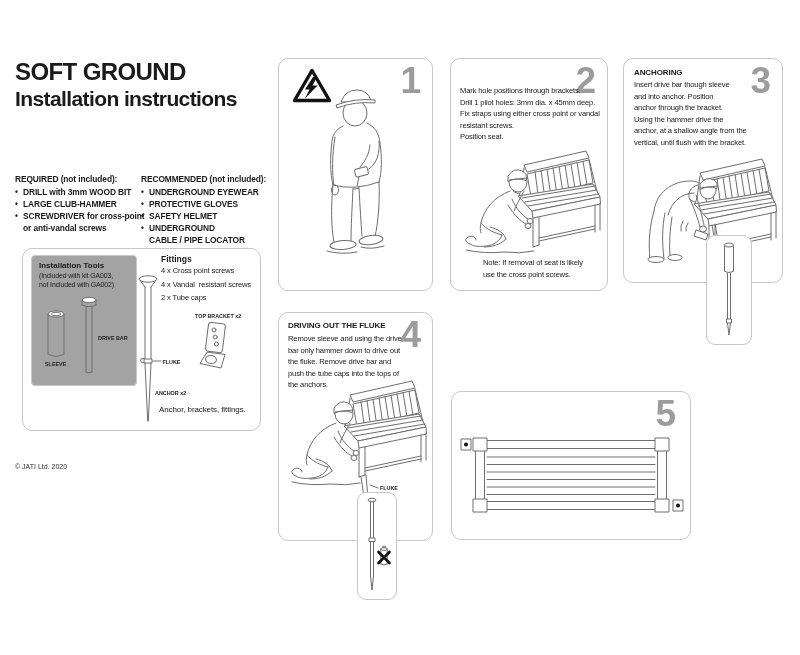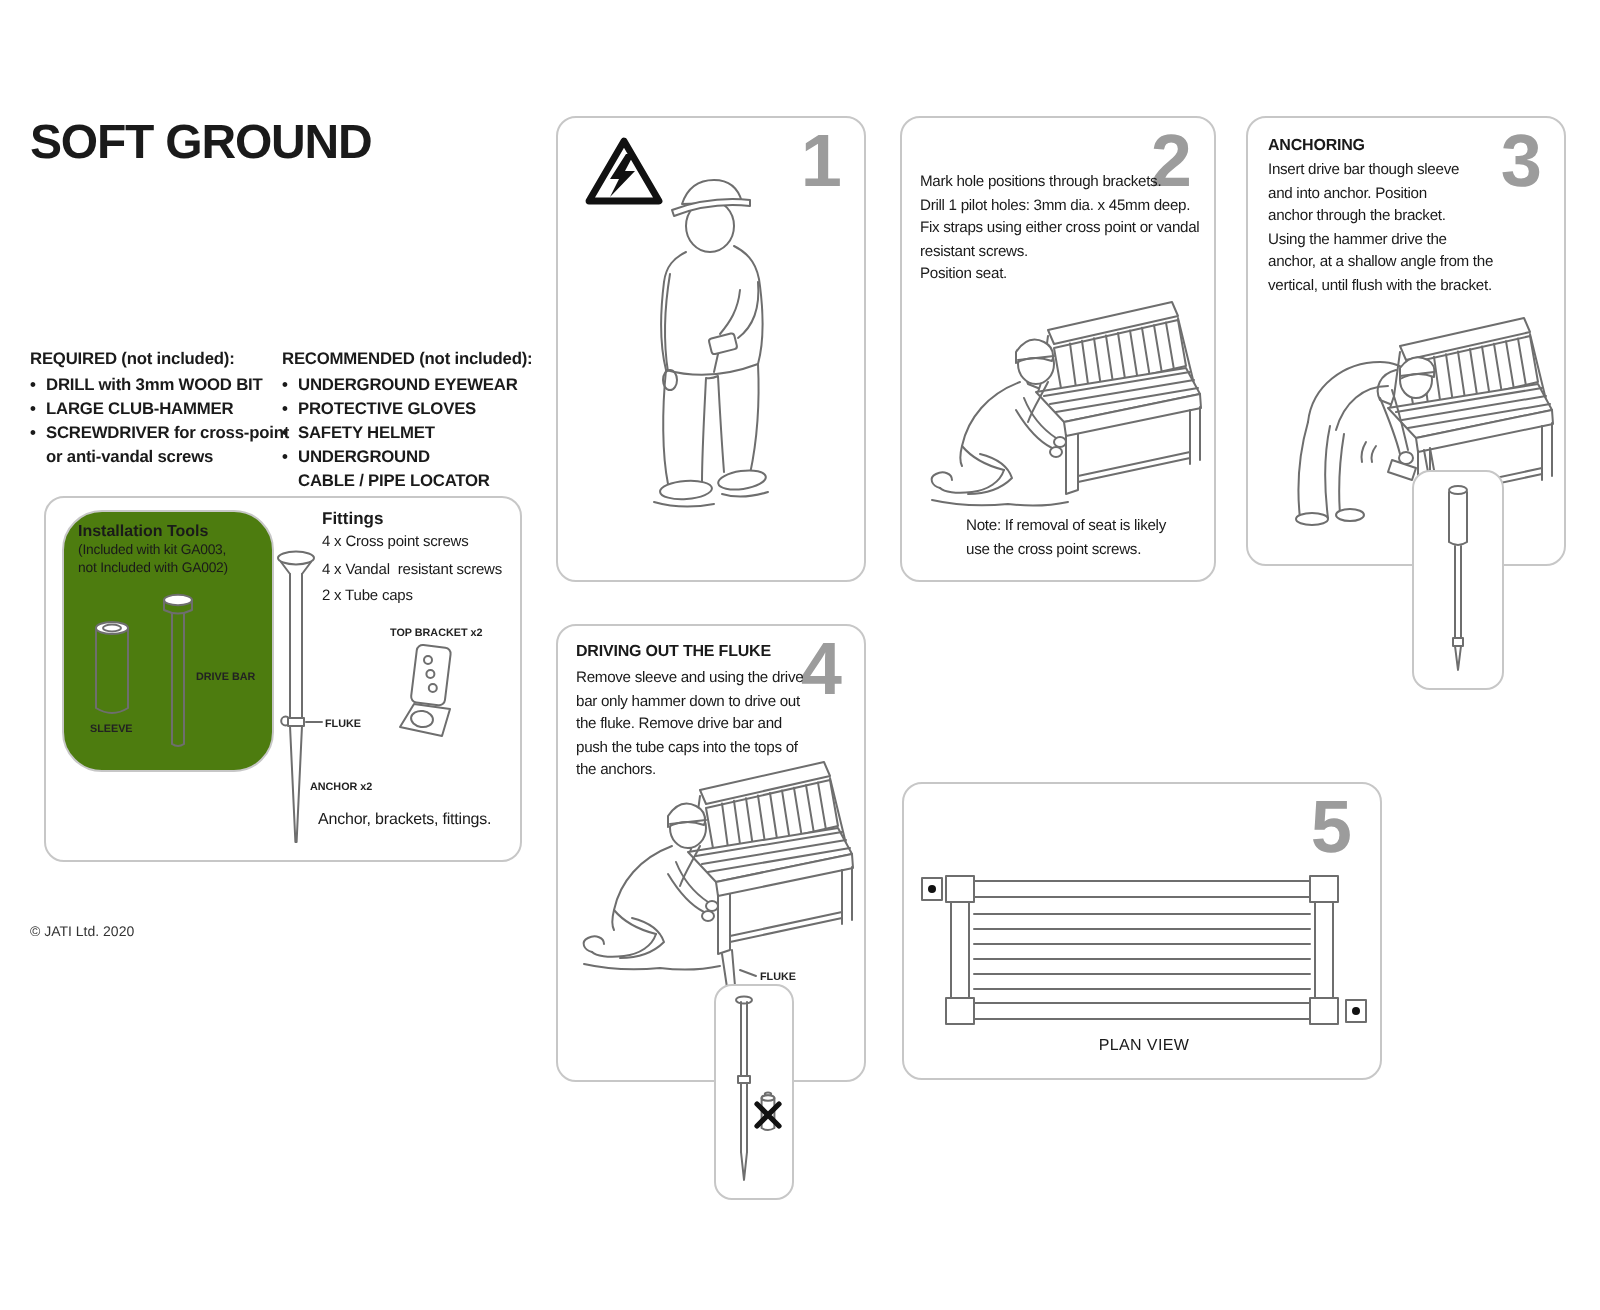--- a/index.html
+++ b/index.html
@@ -7,21 +7,21 @@
         font-family:"Liberation Sans","DejaVu Sans",sans-serif;color:#1a1a1a;}
   .abs{position:absolute;}
   
   .title-line{font-weight:bold;letter-spacing:-0.6px;line-height:28px;font-size:24px;white-space:pre;}
   .title-line.small{font-size:21px;line-height:26px;}
   .blist{font-size:8.4px;font-weight:bold;line-height:12px;letter-spacing:-0.1px;}
   .blist .hd{white-space:pre;margin-bottom:1px;}
   .blist .it{position:relative;padding-left:8px;white-space:pre;}
   .blist .it::before{content:"\2022";position:absolute;left:0;top:0;}
   .toolsbox{border:1.5px solid #c7c7c7;border-radius:10px;background:#fff;box-sizing:border-box;}
-  .innerbox{border:1.2px solid #c7c7c7;border-radius:20px;background:#4d7c0f;box-sizing:border-box;}
+  .innerbox{border:1.2px solid #c7c7c7;border-radius:4px;background:#a3a3a3;box-sizing:border-box;}
   .tools-hd{font-size:8px;font-weight:bold;white-space:pre;}
   .tools-sub{font-size:6.9px;line-height:8.8px;white-space:pre;letter-spacing:-0.1px;}
   .fit-hd{font-size:8.5px;font-weight:bold;}
   .fit-it{font-size:7.5px;line-height:13.5px;white-space:pre;letter-spacing:-0.1px;}
   .caption8{font-size:8px;letter-spacing:-0.1px;white-space:pre;}
   .nb{font-size:8.6px;font-weight:bold;white-space:pre;}
   .copyright{font-size:7px;color:#333;white-space:pre;}
   
   .panel{position:absolute;border:1.5px solid #c7c7c7;border-radius:10px;background:#fff;box-sizing:border-box;}
   .pnum{position:absolute;top:3px;right:11px;font-size:37px;font-weight:bold;color:#9c9c9c;line-height:38px;}
@@ -90,20 +90,21 @@
       <rect class="fillw" x="8.5" y="78" width="5" height="4"></rect>
       <path class="line" d="M9.5,82 L11,94 L12.5,82"></path>
     </g>
   </defs>
 </svg>
 
 <div class="page">
 
   <div class="abs" style="left:15px;top:58px;">
     <div class="title-line">SOFT GROUND</div>
+    <div class="title-line small">Installation instructions</div>
   </div>
 
   <div class="abs blist" style="left:15px;top:173px;width:124px;">
     <div class="hd">REQUIRED (not included):</div>
     <div class="it">DRILL with 3mm WOOD BIT</div>
     <div class="it">LARGE CLUB-HAMMER</div>
     <div class="it">SCREWDRIVER for cross-point
 or anti-vandal screws</div>
   </div>
 
@@ -264,16 +265,15 @@
       <path class="line" d="M27,21 H195 M27,28.5 H195 M27,36 H195 M27,43.5 H195 M27,51 H195 M27,58.5 H195"></path>
       <rect class="fillw" x="13" y="2" width="14" height="13"></rect>
       <rect class="fillw" x="195" y="2" width="14" height="13"></rect>
       <rect class="fillw" x="13" y="63" width="14" height="13"></rect>
       <rect class="fillw" x="195" y="63" width="14" height="13"></rect>
       <rect class="fillw" x="1" y="3" width="10" height="11"></rect>
       <circle cx="6" cy="8.5" r="2" fill="#111"></circle>
       <rect class="fillw" x="213" y="64" width="10" height="11"></rect>
       <circle cx="218" cy="69.5" r="2" fill="#111"></circle>
     </svg>
-    <div class="abs planview" style="left:0;top:126px;width:240px;">PLAN VIEW</div>
   </div>
 
 </div>
 
 </body></html>

